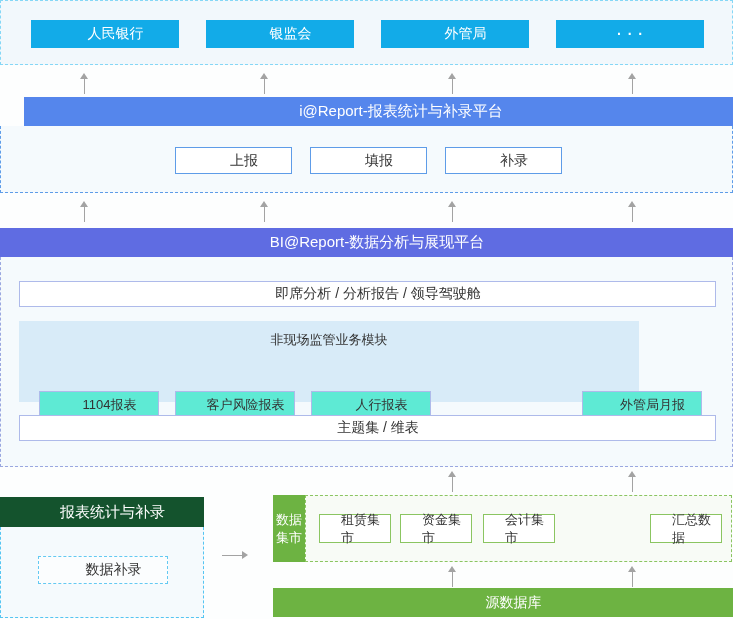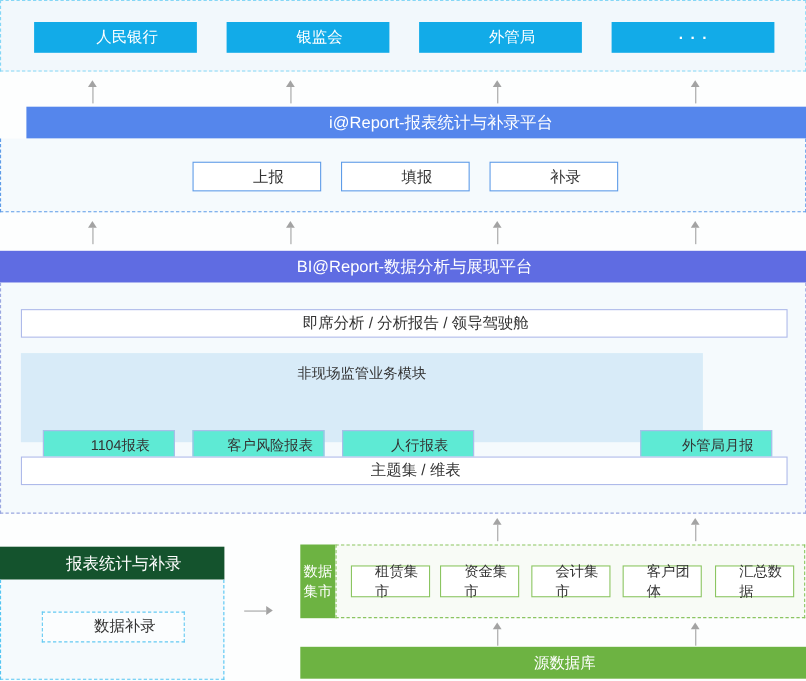--- a/index.html
+++ b/index.html
@@ -148,21 +148,20 @@
   <div class="arrow-right" style="left:222px;top:551px">
     <div class="shaft"></div>
       <div class="head"></div>
   </div>
 
   <div class="mart-tab">数据集市</div>
   <div class="mart-box">
     <div class="mart-btn c" style="left:13px">租赁集市</div>
     <div class="mart-btn c" style="left:94px">资金集市</div>
     <div class="mart-btn c" style="left:177px">会计集市</div>
-    <div class="mart-btn c" style="left:260px">客户团体</div>
     <div class="mart-btn c" style="left:344px">汇总数据</div>
   </div>
 
   <div class="arrow-up" style="left:446px;top:566px">
       <div class="head"></div>
       <div class="shaft"></div>
     </div>
   <div class="arrow-up" style="left:626px;top:566px">
       <div class="head"></div>
       <div class="shaft"></div>

